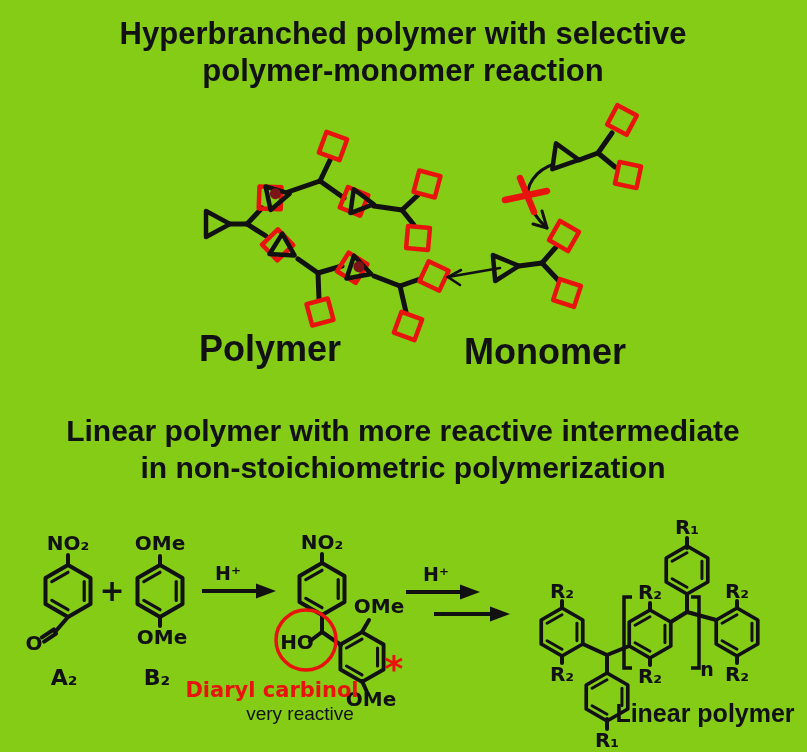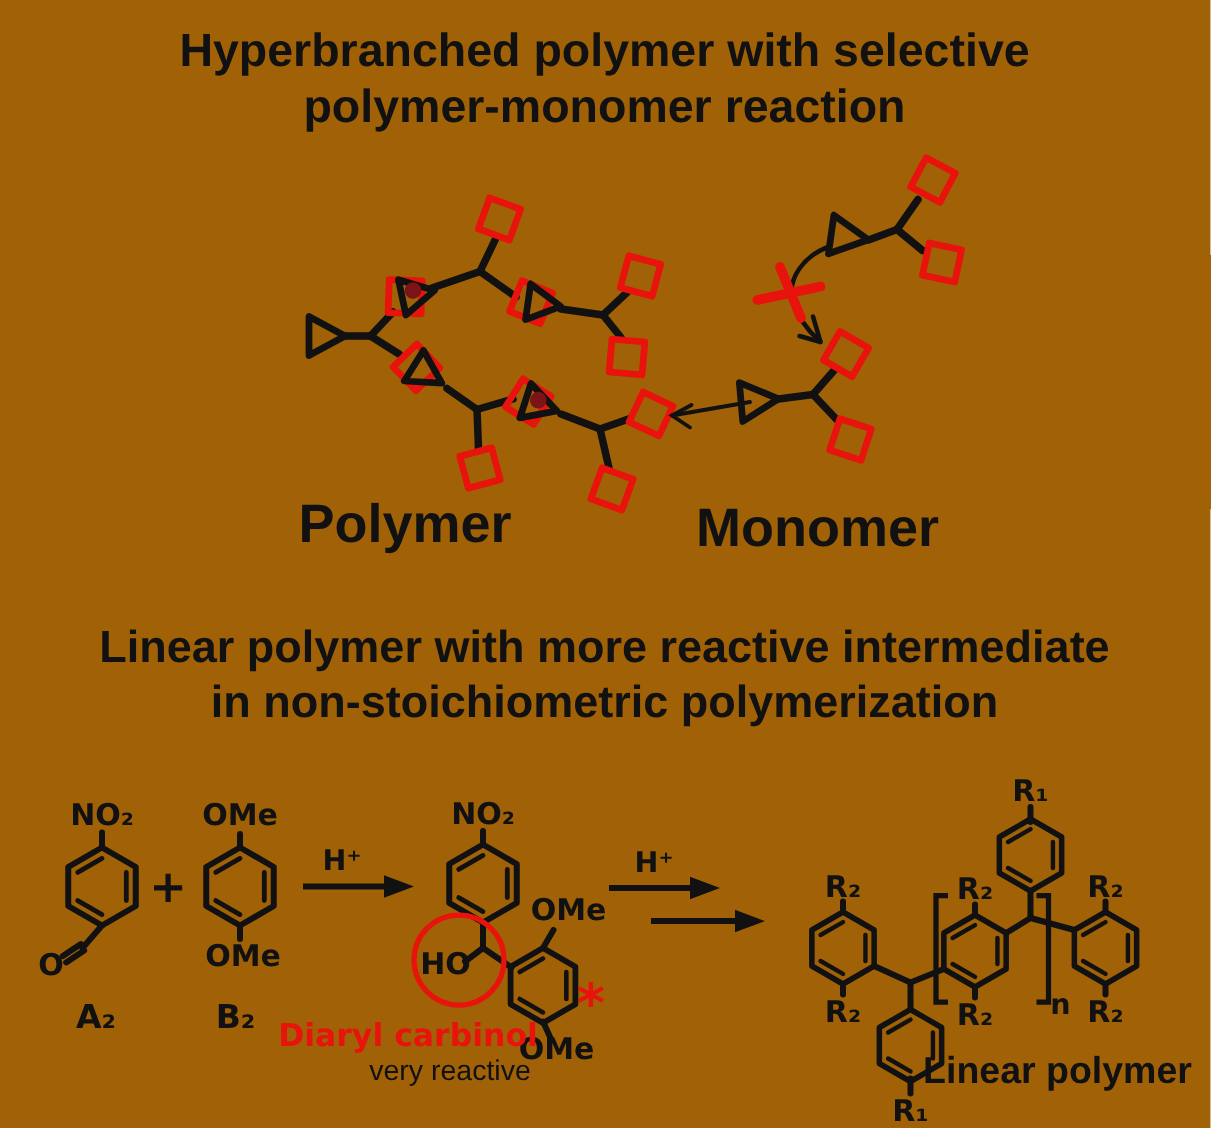--- a/index.html
+++ b/index.html
@@ -1,16 +1,16 @@
 <!DOCTYPE html>
 <html><head>
 <meta charset="utf-8">
 <style>
   html,body{margin:0;padding:0;background:#ffffff;}
-  .page{position:relative;width:807px;height:752px;background:#a16207;overflow:hidden;
+  .page{position:relative;width:807px;height:752px;background:#84cc16;overflow:hidden;
         font-family:"Liberation Sans",sans-serif;}
   svg{position:absolute;left:0;top:0;}
   text{user-select:none;}
   .title{font-family:"Liberation Sans",sans-serif;font-weight:bold;fill:#111111;}
   .chem{font-family:"DejaVu Sans",sans-serif;font-weight:bold;fill:#111111;}
   .chem-red{font-family:"DejaVu Sans",sans-serif;font-weight:bold;fill:#e8130c;}
   .plain{font-family:"Liberation Sans",sans-serif;fill:#111111;font-weight:normal;}
 </style>
 </head>
 <body>

